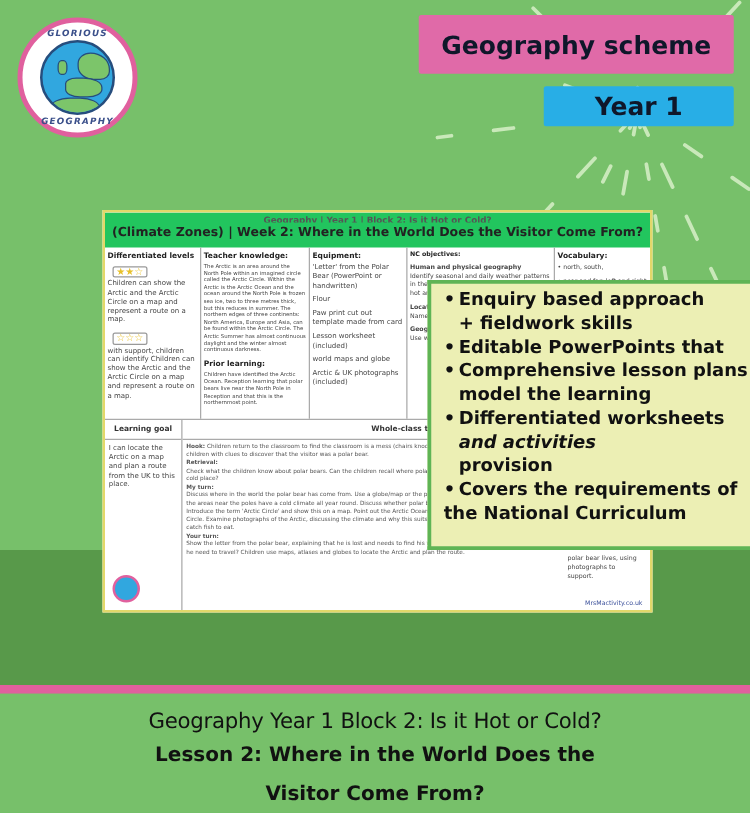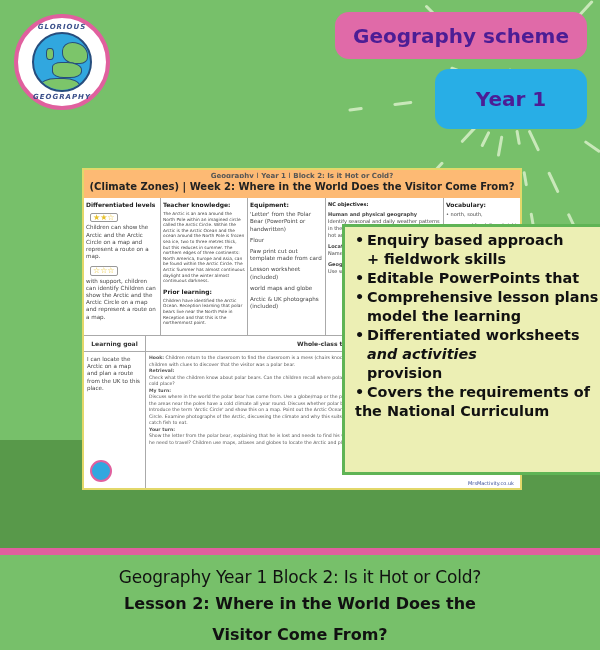--- a/index.html
+++ b/index.html
@@ -10,42 +10,42 @@
   .pinkline { position: absolute; left: 0; top: 548px; width: 600px; height: 7px; background: #e0609e; }
   .bottom { position: absolute; left: 0; top: 555px; width: 600px; height: 95px; background: #77c06a; text-align: center; }
   .sub { font-size: 17px; color: #111; margin-top: 12px; letter-spacing: -0.2px; }
   .lesson { font-size: 16px; font-weight: bold; color: #111; line-height: 28px; margin-top: 3px; }
 
   .logo { position: absolute; left: 14px; top: 14px; width: 96px; height: 96px; border-radius: 50%; background: #fff; border: 4px solid #e0609e; }
   .logo .globe { position: absolute; left: 14px; top: 14px; width: 60px; height: 60px; border-radius: 50%; background: #31a7df; border: 2px solid #264d7d; overflow: hidden; }
   .logo .land { position: absolute; background: #7cc56a; border: 1px solid #264d7d; }
   .logo .txt { position: absolute; font-size: 7px; font-weight: bold; color: #3a4f8a; letter-spacing: 1px; width: 100%; text-align: center; font-style: italic; }
 
-  .pill { position: absolute; border-radius: 14px; display: flex; align-items: center; justify-content: center; font-size: 20px; color: #4c1d95; font-weight: bold; }
+  .pill { position: absolute; border-radius: 2px; display: flex; align-items: center; justify-content: center; font-size: 20px; color: #0f172a; font-weight: bold; }
   .pill.pink { left: 335px; top: 12px; width: 252px; height: 47px; background: #e06aa8; }
-  .pill.blue { left: 435px; top: 69px; width: 152px; height: 60px; background: #28aee6; text-align: right; }
+  .pill.blue { left: 435px; top: 69px; width: 152px; height: 32px; background: #28aee6; text-align: right; }
 
   .doc { position: absolute; left: 82px; top: 168px; width: 440px; height: 322px; background: #fff; border: 2px solid #e2d86a; overflow: hidden; }
-  .doc .hdr { background: #fdba74; height: 28px; text-align: center; font-size: 9px; font-weight: bold; color: #333; line-height: 11px; padding-top: 1px; }
+  .doc .hdr { background: #22c55e; height: 28px; text-align: center; font-size: 9px; font-weight: bold; color: #333; line-height: 11px; padding-top: 1px; }
   .doc .hdr .l1 { font-size: 7px; color: #555; height: 7px; overflow: hidden; }
   .doc .hdr .l2 { font-size: 10px; color: #222; margin-top: 3px; }
   .row1 { display: flex; height: 138px; border-bottom: 1px solid #aaa; }
   .col { border-right: 1px solid #aaa; padding: 3px 2px; font-size: 5px; color: #444; line-height: 7px; overflow: hidden; }
   .col h4 { font-size: 6px; color: #222; margin-bottom: 3px; }
   .col p { margin-bottom: 4px; }
   .big { font-size: 5.6px; line-height: 7.2px; }
   .stars { display: inline-block; border: 1px solid #999; border-radius: 2px; padding: 0 2px; font-size: 8px; color: #e8c12a; margin: 2px 0 2px 4px; }
   .row2 { display: flex; }
   .lg { width: 62px; border-right: 1px solid #aaa; padding: 3px; font-size: 5px; color: #444; line-height: 7px; position: relative; height: 154px; }
   .wc { flex: 1; padding: 3px; font-size: 4.6px; color: #555; line-height: 6.5px; }
   .th { font-size: 6px; font-weight: bold; color: #333; text-align: center; padding: 4px 0; border-bottom: 1px solid #aaa; }
   .mini-logo { position: absolute; left: 6px; bottom: 8px; width: 22px; height: 22px; border-radius: 50%; background: #31a7df; border: 2px solid #e0609e; }
   .sitelink { position: absolute; right: 6px; bottom: 4px; font-size: 5px; color: #3a4f9a; }
 
-  .feat { position: absolute; left: 342px; top: 224px; width: 258px; height: 251px; background: #ecefb4; border: 3px solid #5fb455; border-right: none; padding: 4px 0 0 10px; }
+  .feat { position: absolute; left: 342px; top: 224px; width: 258px; height: 216px; background: #ecefb4; border: 3px solid #5fb455; border-right: none; padding: 4px 0 0 10px; }
   .feat ul { list-style: none; }
   .feat li { font-size: 14.4px; line-height: 19px; color: #111; font-weight: bold; padding-left: 12px; position: relative; white-space: nowrap; }
   .feat li::before { content: "•"; position: absolute; left: 0; }
   .feat li.nb { padding-left: 0; }
   .feat li.nb::before { content: ""; }
 </style>
 </head>
 <body>
 
 <div class="top">

